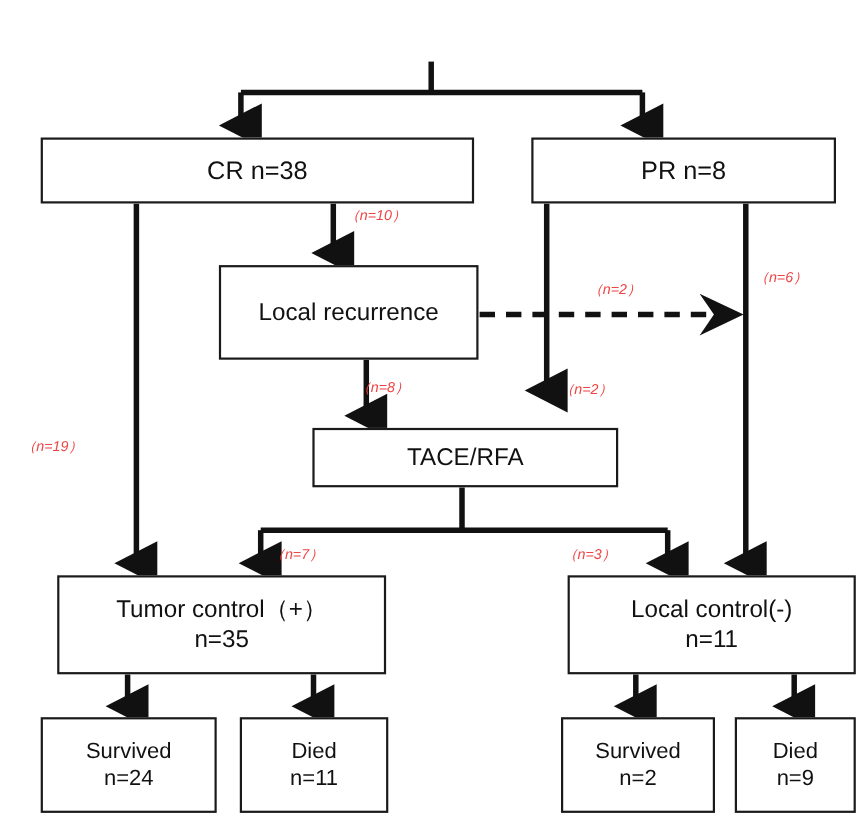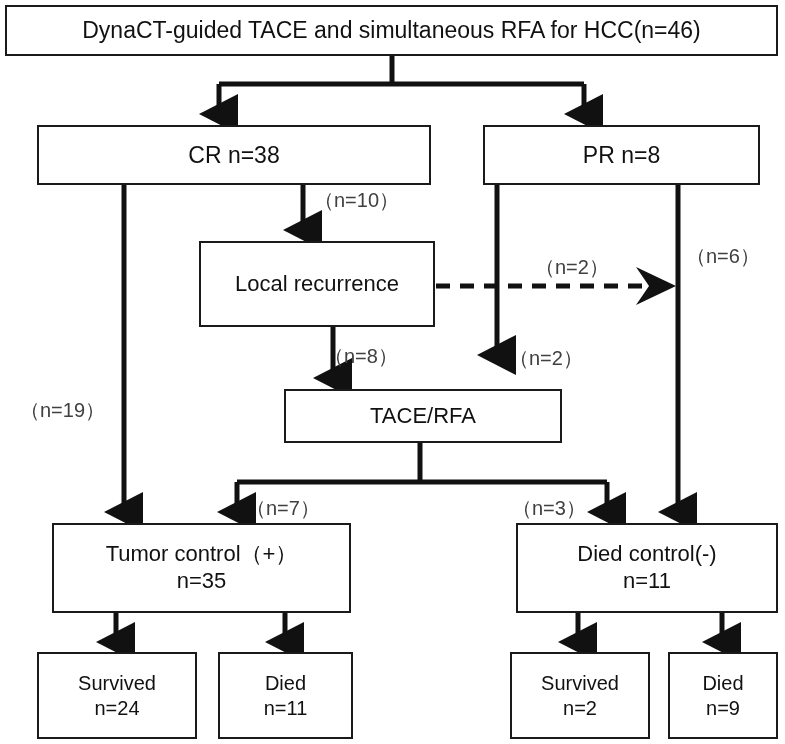--- a/index.html
+++ b/index.html
@@ -43,24 +43,25 @@
     white-space: nowrap;
   }
   .t-root   { font-size: 23px; }
   .t-stage  { font-size: 23px; }
   .t-mid    { font-size: 22px; }
   .t-tace   { font-size: 22px; }
   .t-ctrl   { font-size: 22px; }
   .t-leaf   { font-size: 20px; }
   .edge-label {
     position: absolute;
-    font-size: 20px;
-    color: #404040;
+    font-size: 13px;
+    color: #ef4444;
     white-space: nowrap;
     z-index: 4;
+    font-style: italic;
   }
 </style>
 </head>
 <body>
 
 <div id="chart-root">
 
   <svg class="flow-layer" viewBox="0 0 785 744">
     <defs>
       <marker id="arrowhead" markerWidth="9" markerHeight="9" refX="4.2" refY="4.4" orient="auto" markerUnits="strokeWidth">
@@ -117,23 +118,20 @@
         <path d="M722,613 L722,642" marker-end="url(#arrowhead)"></path>
       </g>
 
       <g>
         <path d="M436,286 L672,286" stroke-dasharray="14 10" marker-end="url(#arrowhead-right)"></path>
       </g>
 
     </g>
   </svg>
 
-  <div class="node-box" style="left:5px; top:5px; width:773px; height:51px;">
-    <span class="node-line t-root">DynaCT-guided TACE and simultaneous RFA for HCC(n=46)</span>
-  </div>
 
   <div class="node-box" style="left:37px; top:125px; width:394px; height:60px;">
     <span class="node-line t-stage">CR    n=38</span>
   </div>
 
   <div class="node-box" style="left:483px; top:125px; width:277px; height:60px;">
     <span class="node-line t-stage">PR  n=8</span>
   </div>
 
   <div class="node-box" style="left:199px; top:241px; width:236px; height:86px;">
@@ -143,21 +141,21 @@
   <div class="node-box" style="left:284px; top:389px; width:278px; height:54px;">
     <span class="node-line t-tace">TACE/RFA</span>
   </div>
 
   <div class="node-box" style="left:52px; top:523px; width:299px; height:90px;">
     <span class="node-line t-ctrl">Tumor control（+）</span>
     <span class="node-line t-ctrl">n=35</span>
   </div>
 
   <div class="node-box" style="left:516px; top:523px; width:262px; height:90px;">
-    <span class="node-line t-ctrl">Died control(-)</span>
+    <span class="node-line t-ctrl">Local control(-)</span>
     <span class="node-line t-ctrl">n=11</span>
   </div>
 
   <div class="node-box" style="left:37px; top:652px; width:160px; height:87px;">
     <span class="node-line t-leaf">Survived</span>
     <span class="node-line t-leaf">n=24</span>
   </div>
 
   <div class="node-box" style="left:218px; top:652px; width:135px; height:87px;">
     <span class="node-line t-leaf">Died</span>

